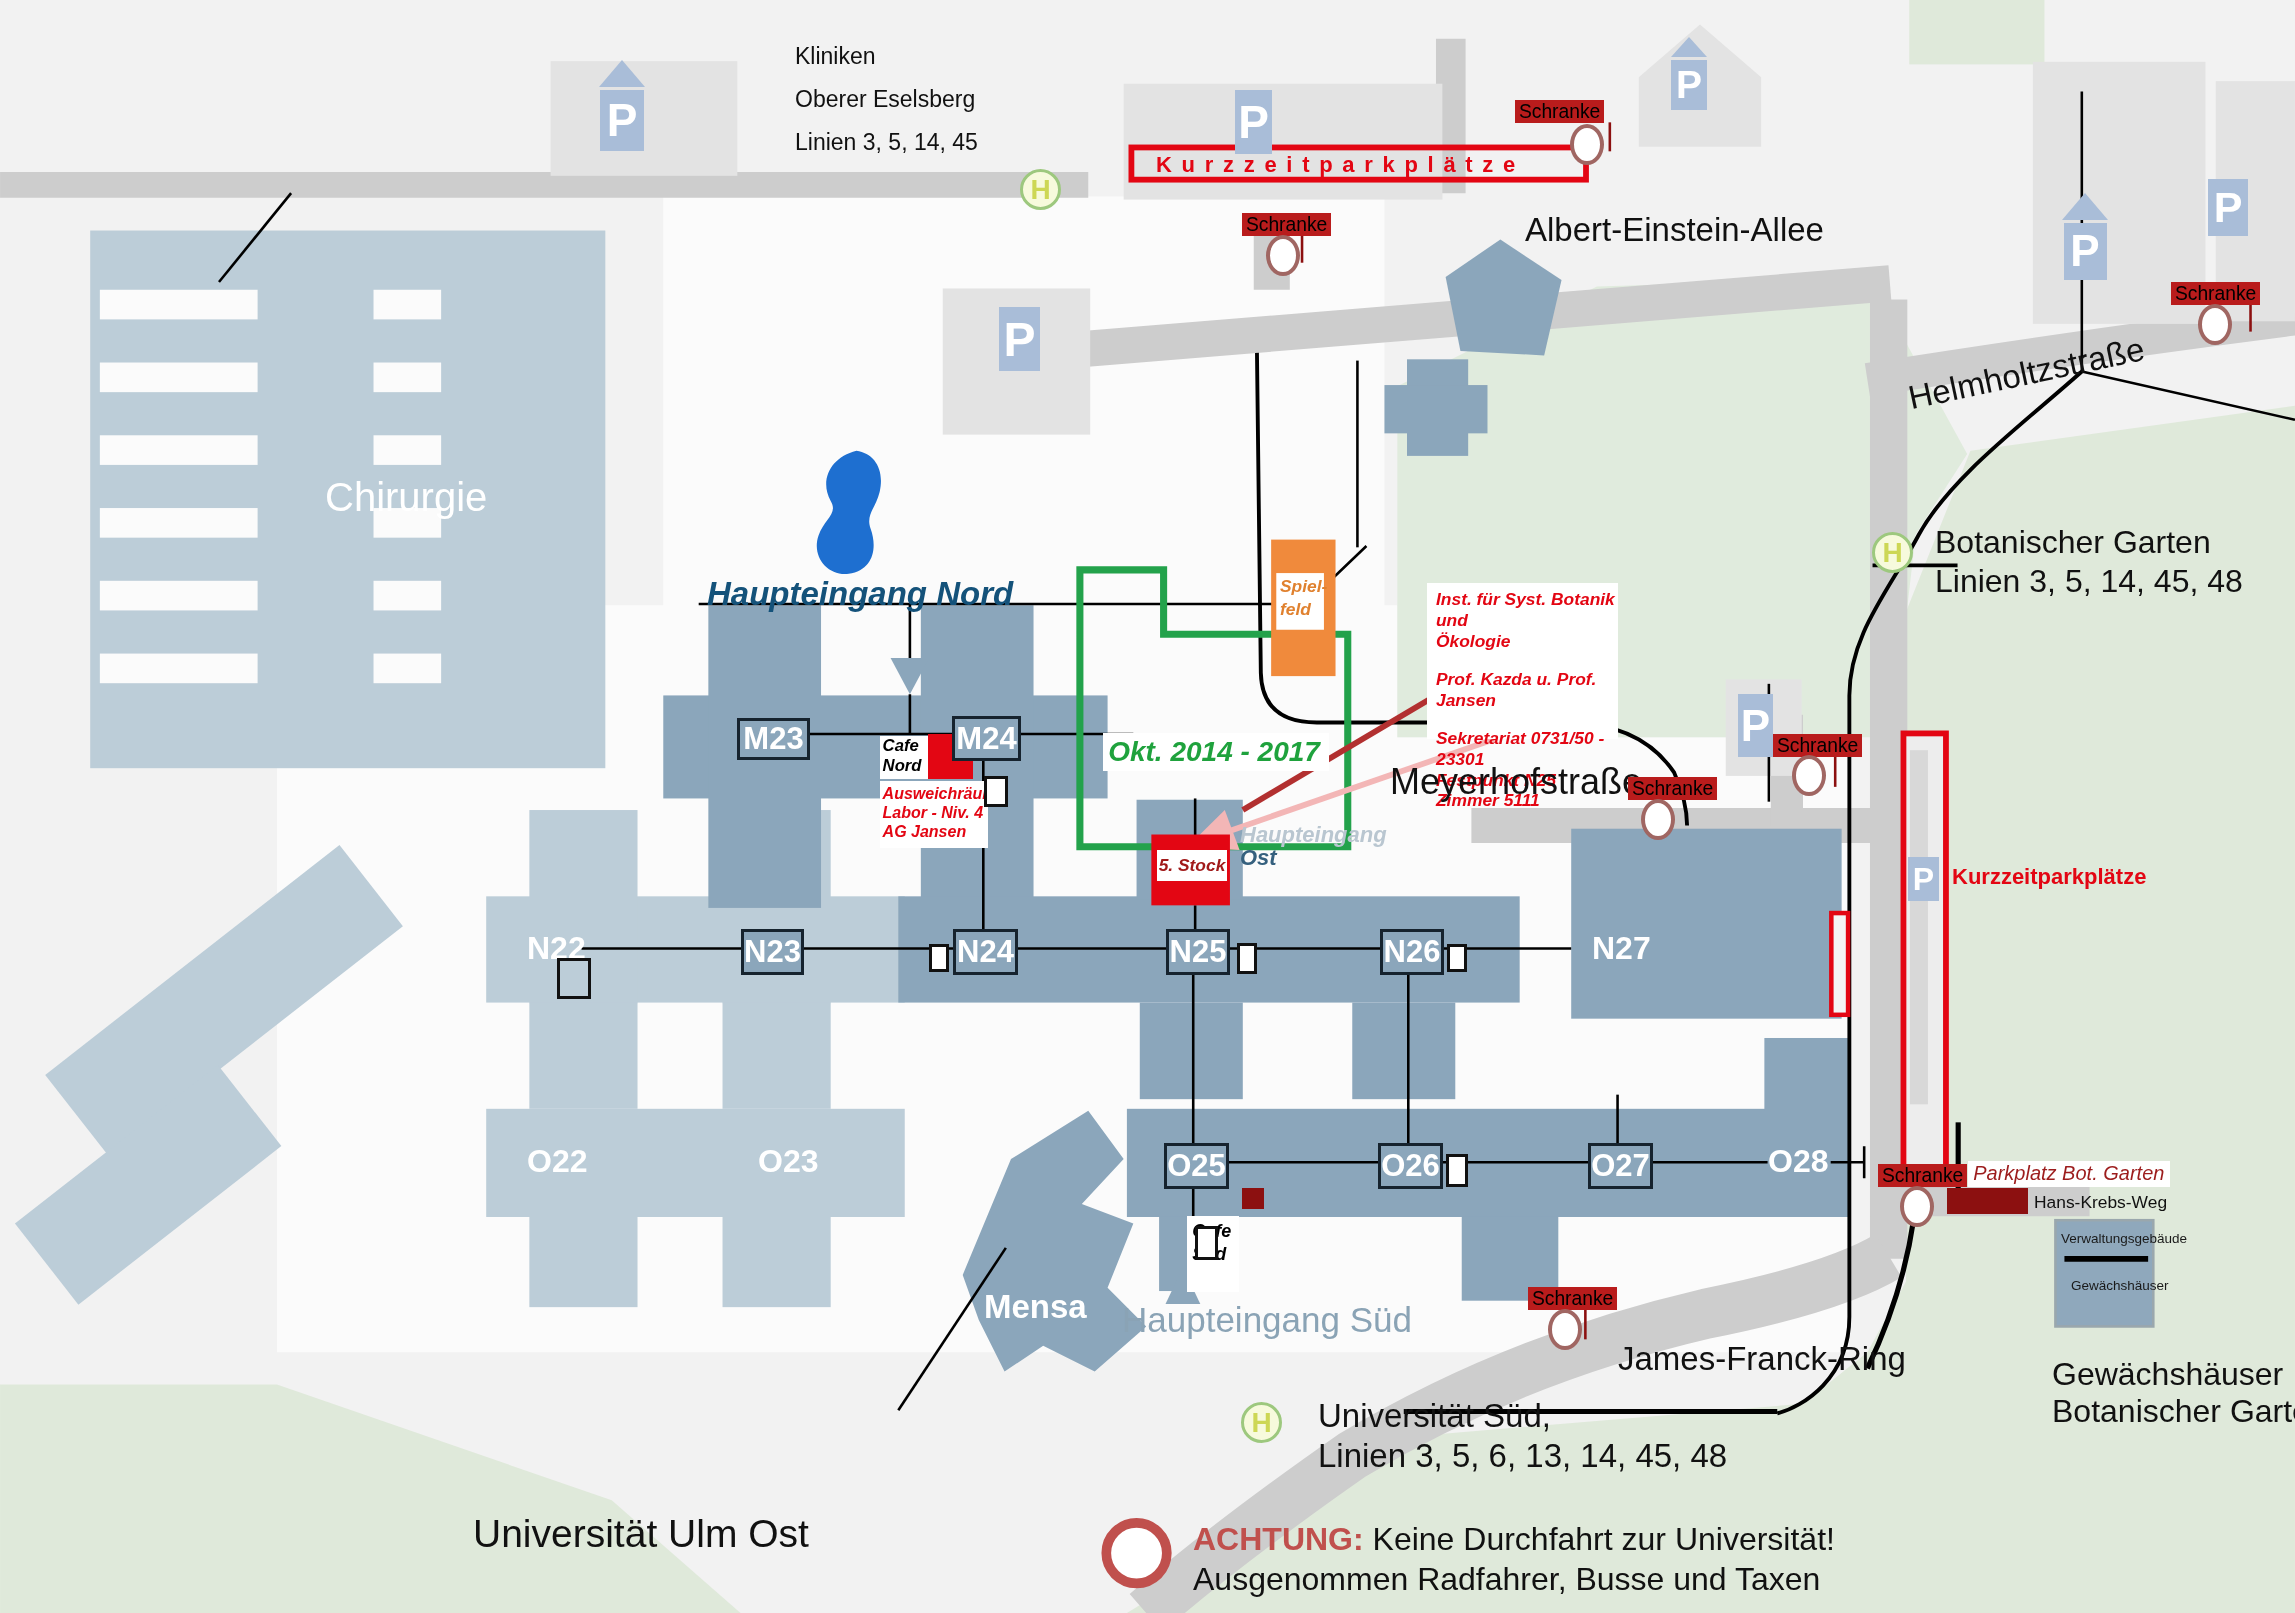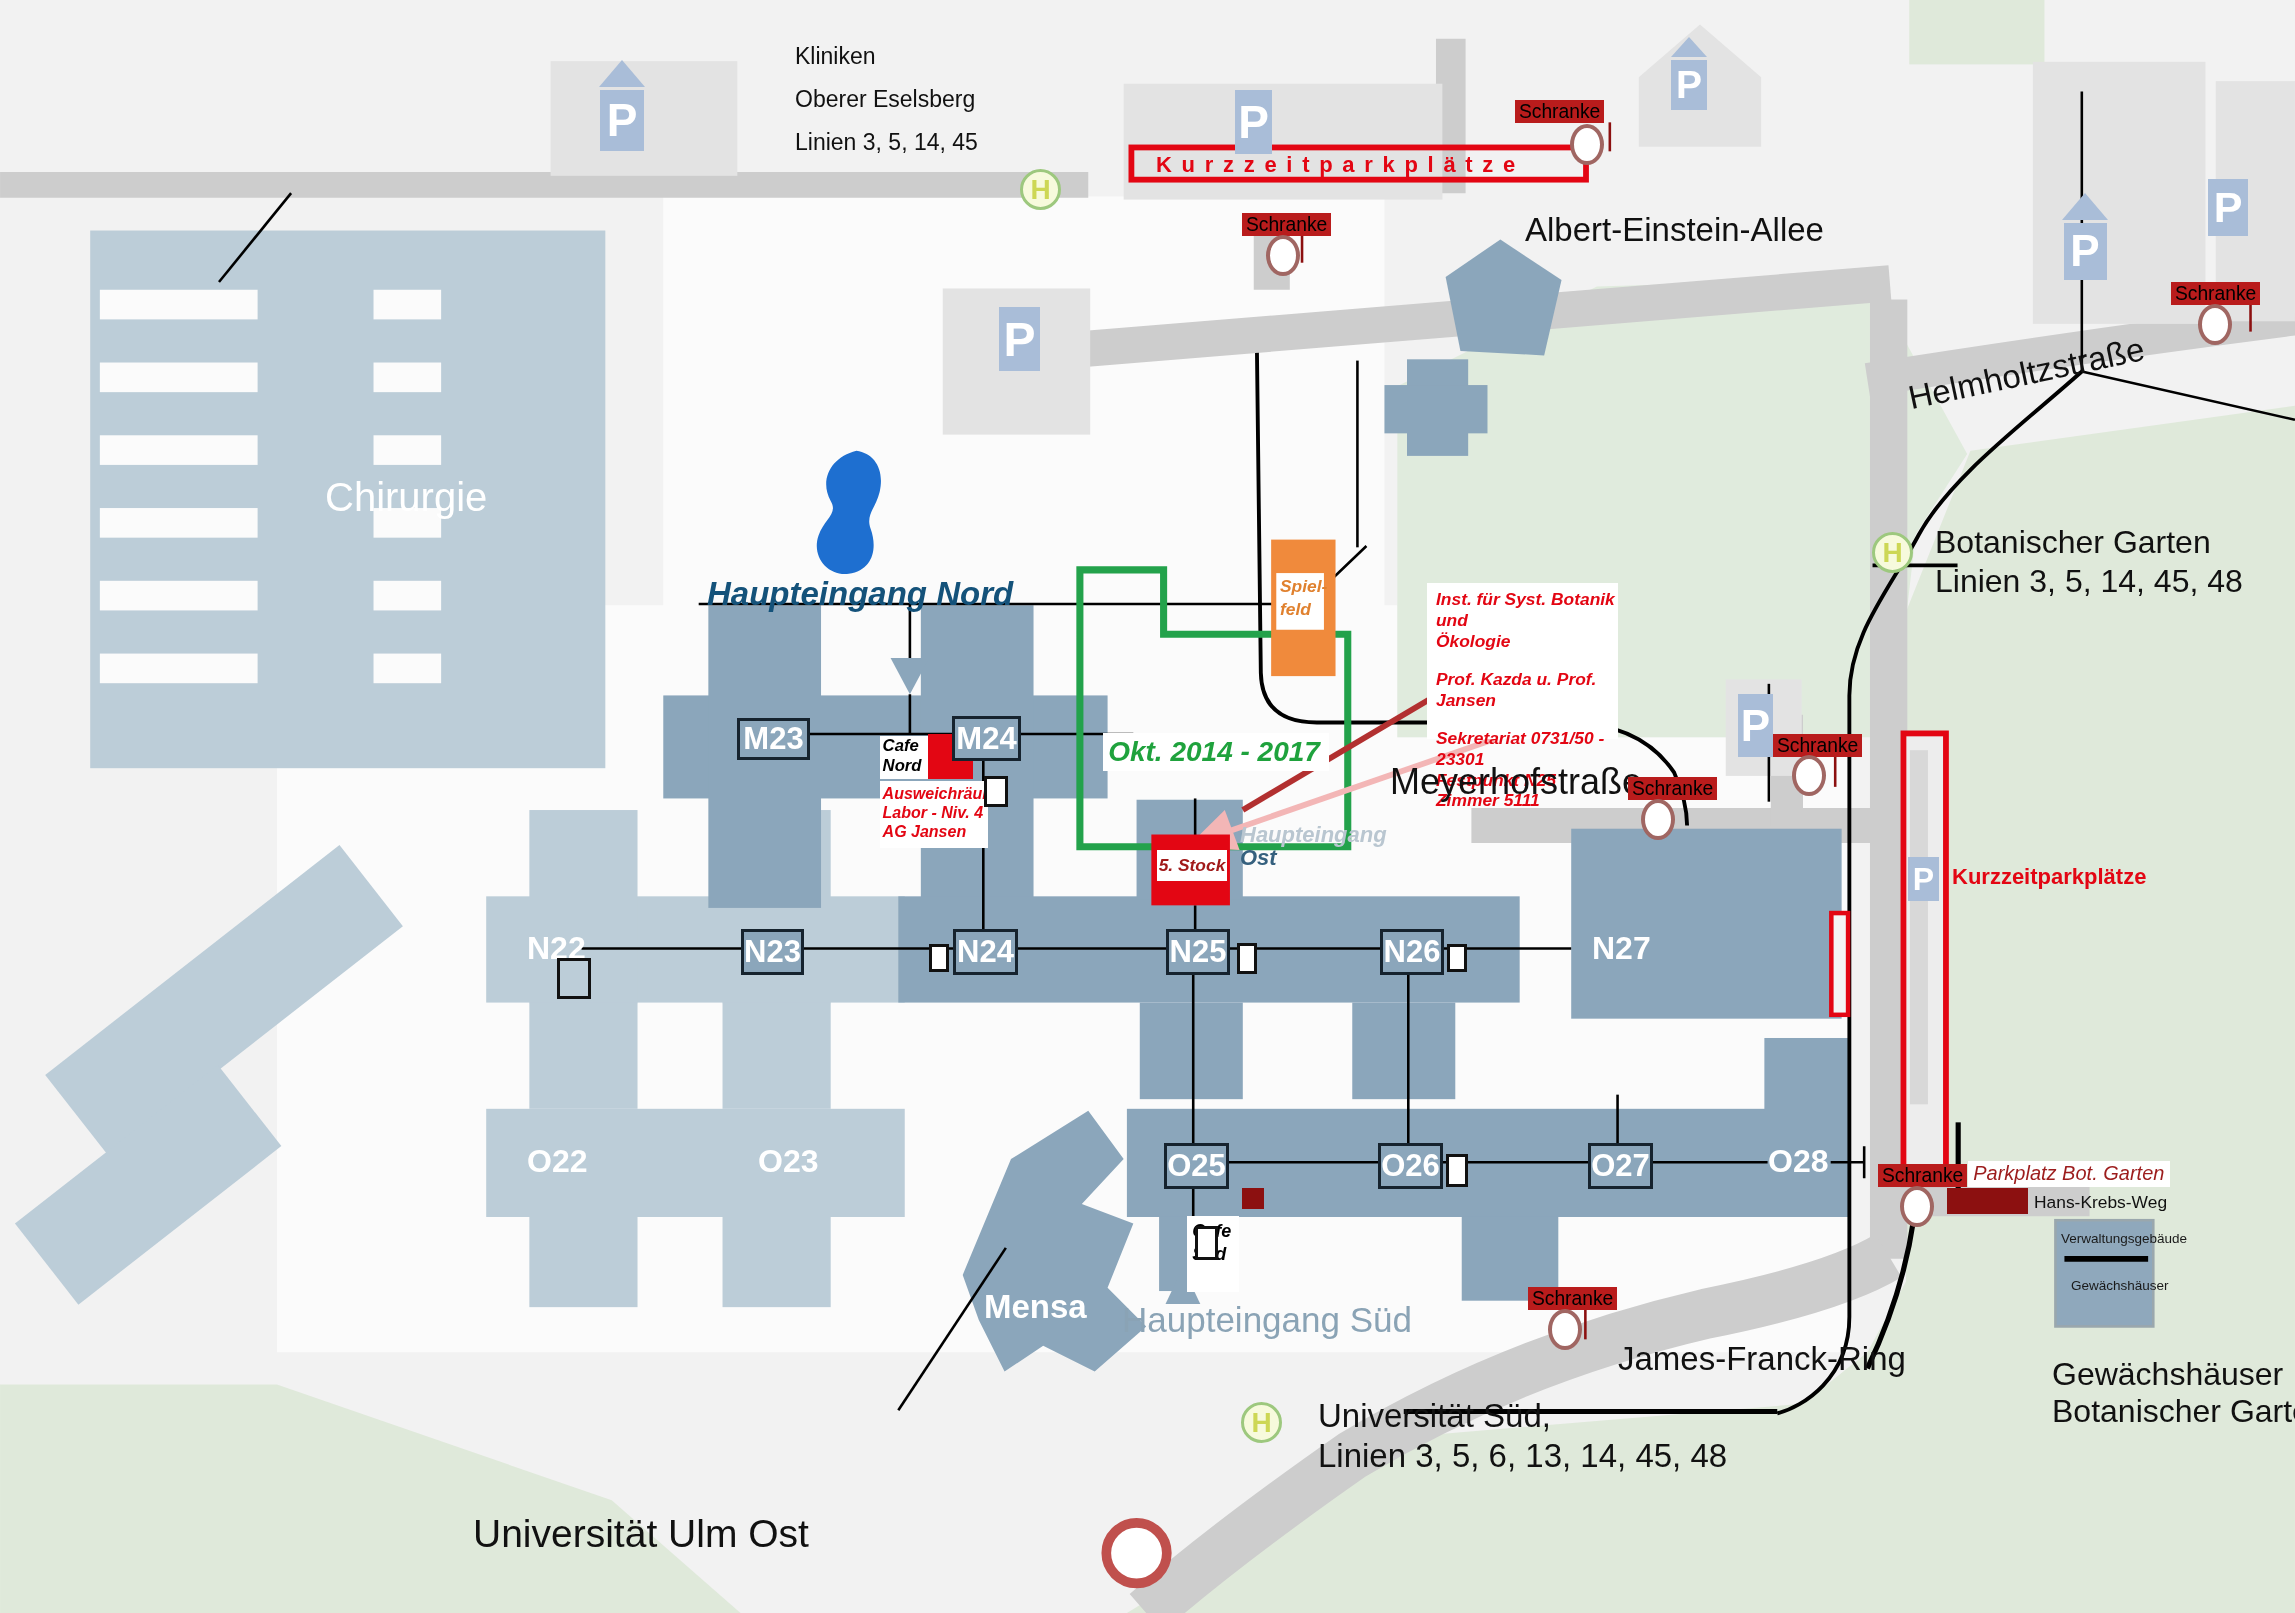--- a/index.html
+++ b/index.html
@@ -260,20 +260,25 @@
 
 <div class="t" style="left:1618px;top:1340px;font-size:33px;">James-Franck-Ring</div>
 
 <div class="t lines" style="left:1306px;top:1396px;font-size:33px;line-height:40px;margin-left:12px;">
   <div>Universität Süd,</div>
   <div>Linien 3, 5, 6, 13, 14, 45, 48</div>
 </div>
 
 <div class="t" style="left:473px;top:1512px;font-size:39px;">Universität Ulm Ost</div>
 
+<div class="t" style="left:1193px;top:1519px;font-size:32px;line-height:40px;">
+  <div><span style="color:#c0504d;font-weight:bold;">ACHTUNG:</span>
+  <span>Keine Durchfahrt zur Universität!</span></div>
+  <div>Ausgenommen Radfahrer, Busse und Taxen</div>
+</div>
 
 <div class="bbox" style="left:737px;top:718px;width:67px;height:36px;">M23</div>
 <div class="bbox" style="left:952px;top:716px;width:63px;height:39px;">M24</div>
 <div class="bplain" style="left:527px;top:930px;">N22</div>
 <div class="bbox" style="left:741px;top:929px;width:57px;height:40px;">N23</div>
 <div class="bbox" style="left:953px;top:929px;width:59px;height:40px;">N24</div>
 <div class="bbox" style="left:1166px;top:929px;width:58px;height:40px;">N25</div>
 <div class="bbox" style="left:1380px;top:929px;width:58px;height:40px;">N26</div>
 <div class="bplain" style="left:1592px;top:930px;text-align:right;">N27</div>
 <div class="bplain" style="left:527px;top:1143px;">O22</div>

